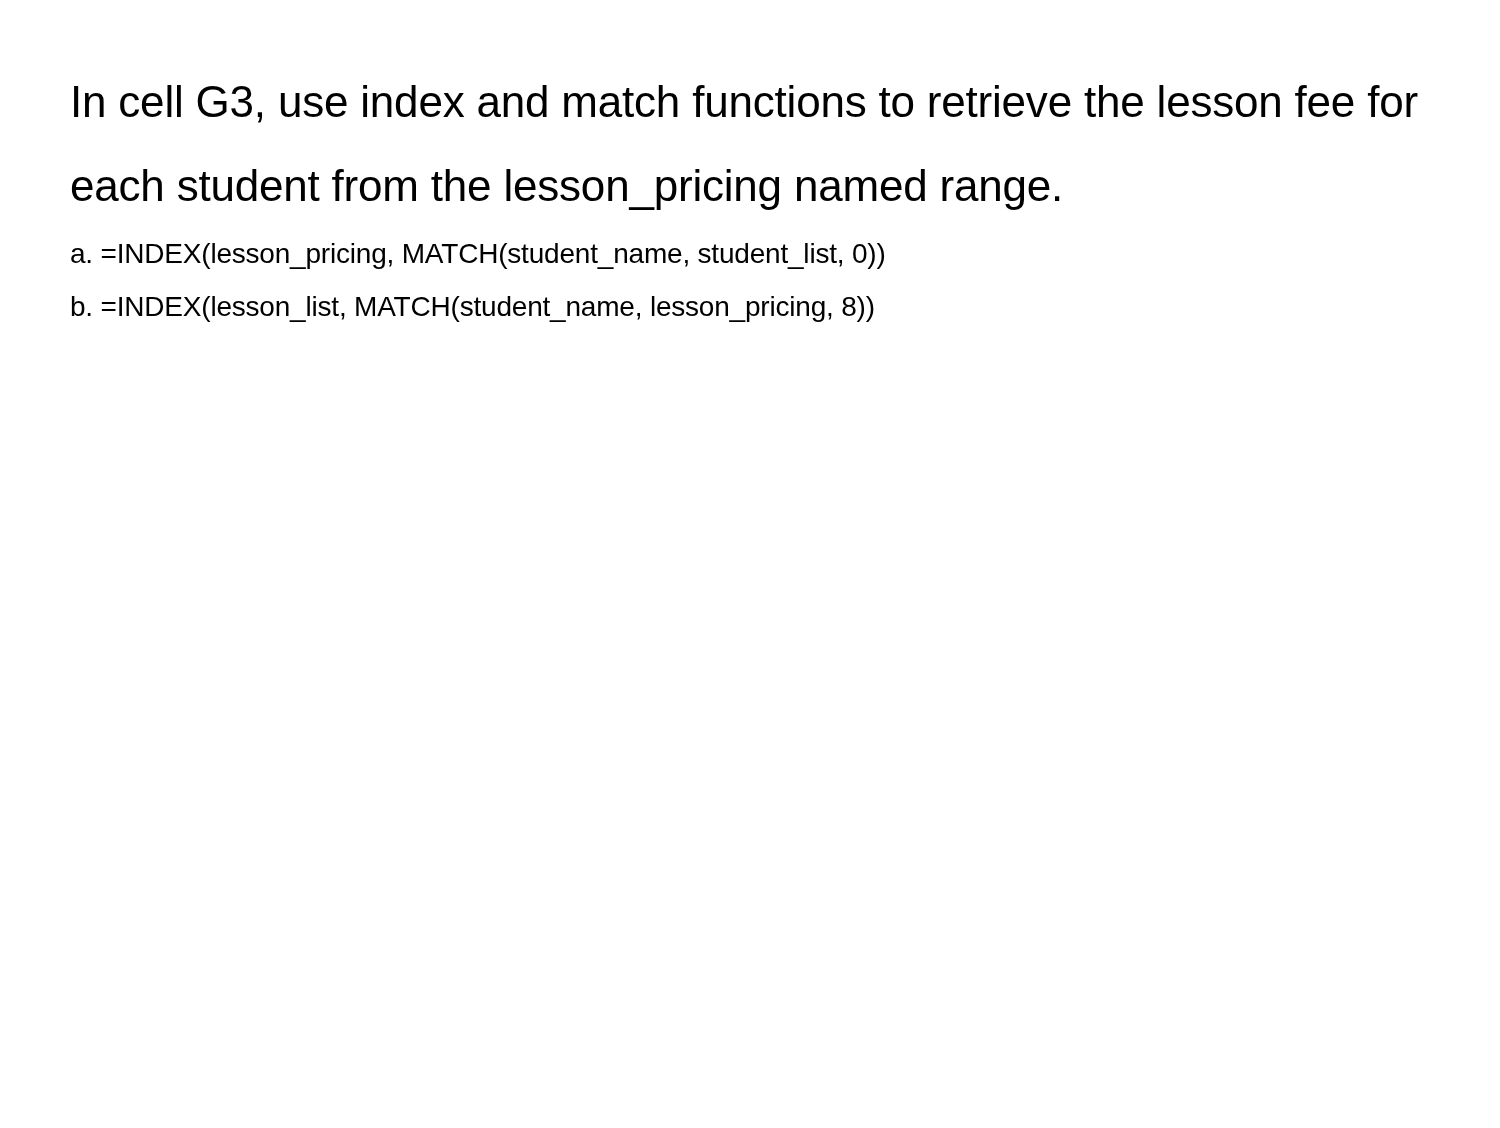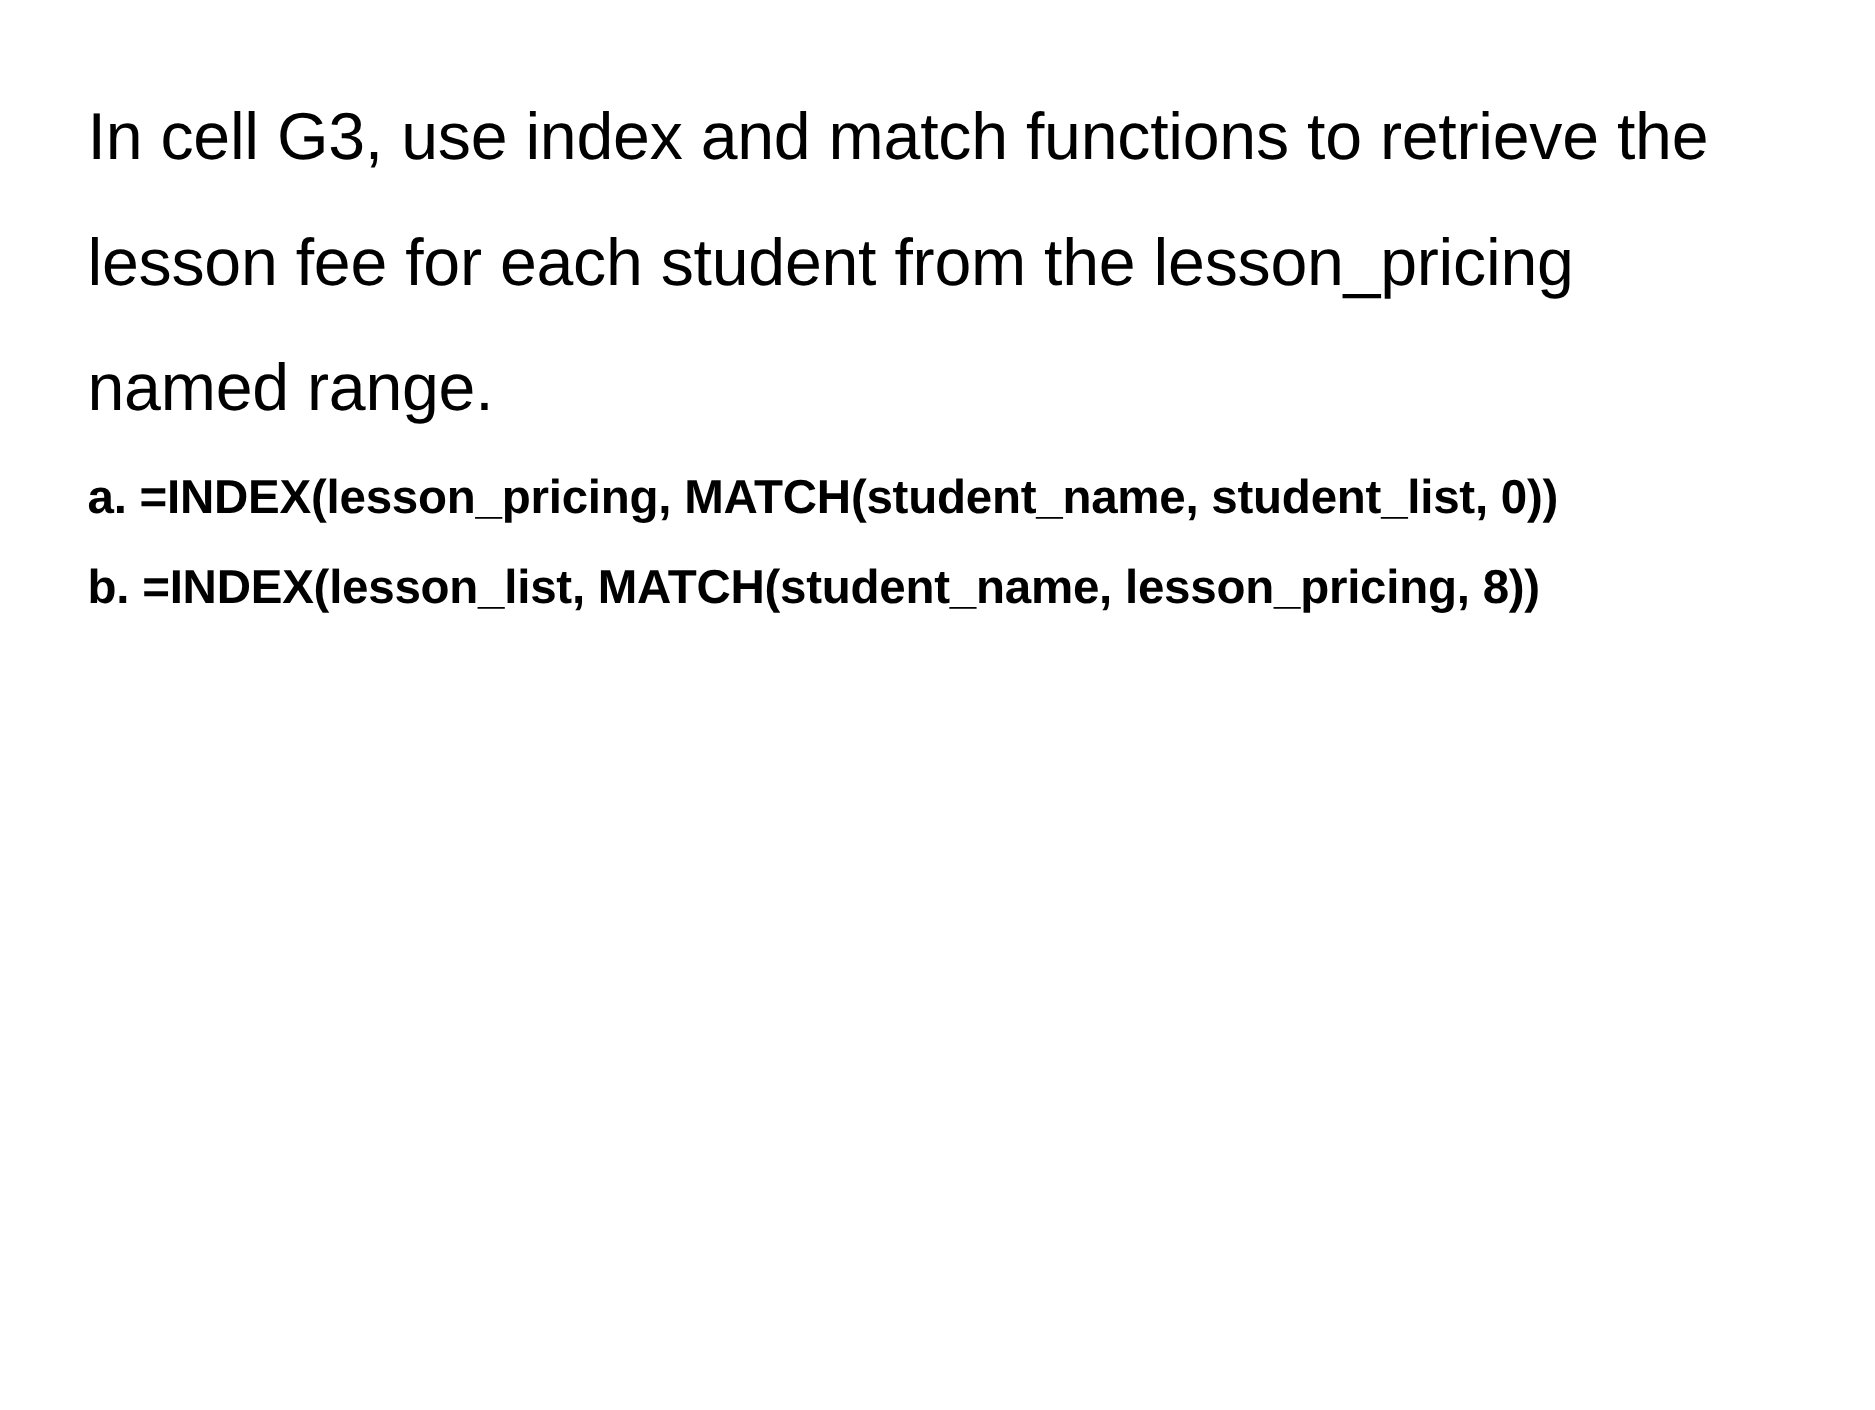--- a/index.html
+++ b/index.html
@@ -11,30 +11,30 @@
     width: 1500px;
     height: 1128px;
     background: #ffffff;
     font-family: -apple-system, BlinkMacSystemFont, "Segoe UI", Helvetica, Arial, sans-serif;
     color: #000000;
   }
   .page {
     padding: 60px 70px 60px 70px;
   }
   .question {
-    font-size: 53px;
+    font-size: 44px;
     line-height: 1.9;
     letter-spacing: -0.2px;
     font-weight: 400;
   }
   .option {
-    font-size: 38px;
+    font-size: 28px;
     line-height: 1.9;
     letter-spacing: -0.2px;
-    font-weight: 700;
+    font-weight: 400;
   }
 </style>
 </head>
 <body>
 
 <div class="page">
   <div class="question">In cell G3, use index and match functions to retrieve the lesson fee for each student from the lesson_pricing named range.</div>
   <div class="option">a. =INDEX(lesson_pricing, MATCH(student_name, student_list, 0))</div>
   <div class="option">b. =INDEX(lesson_list, MATCH(student_name, lesson_pricing, 8))</div>
 </div>

